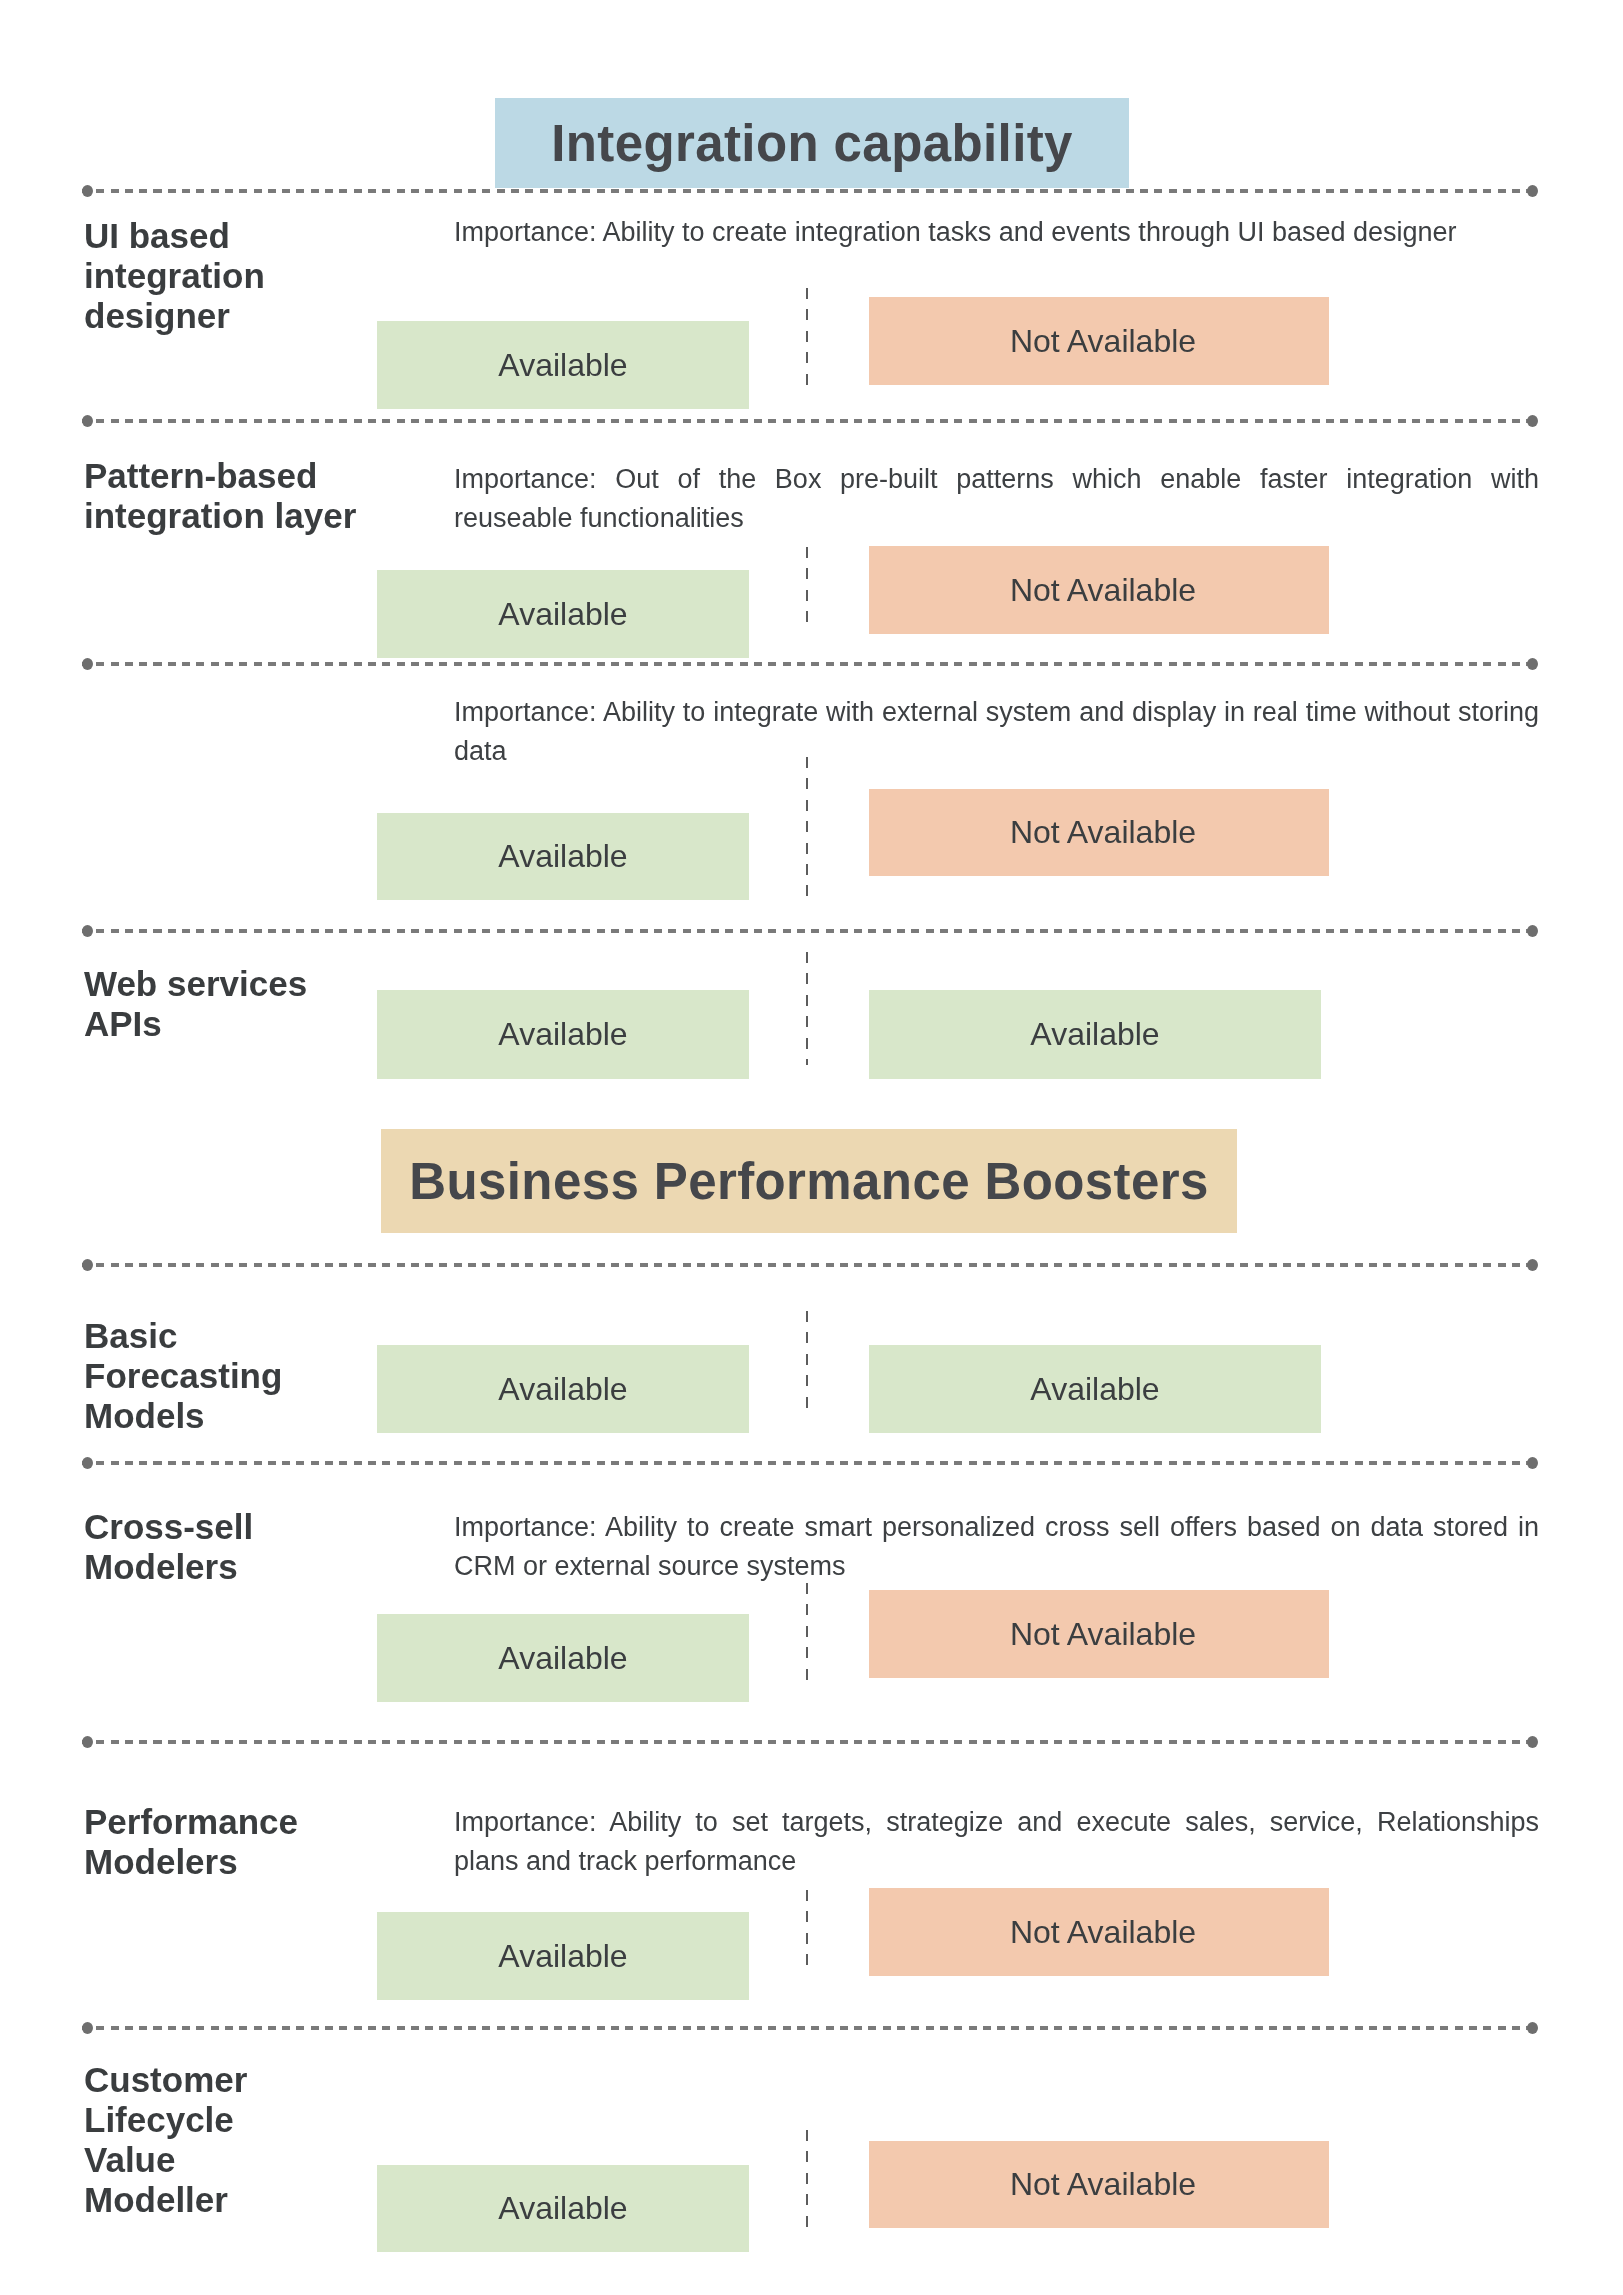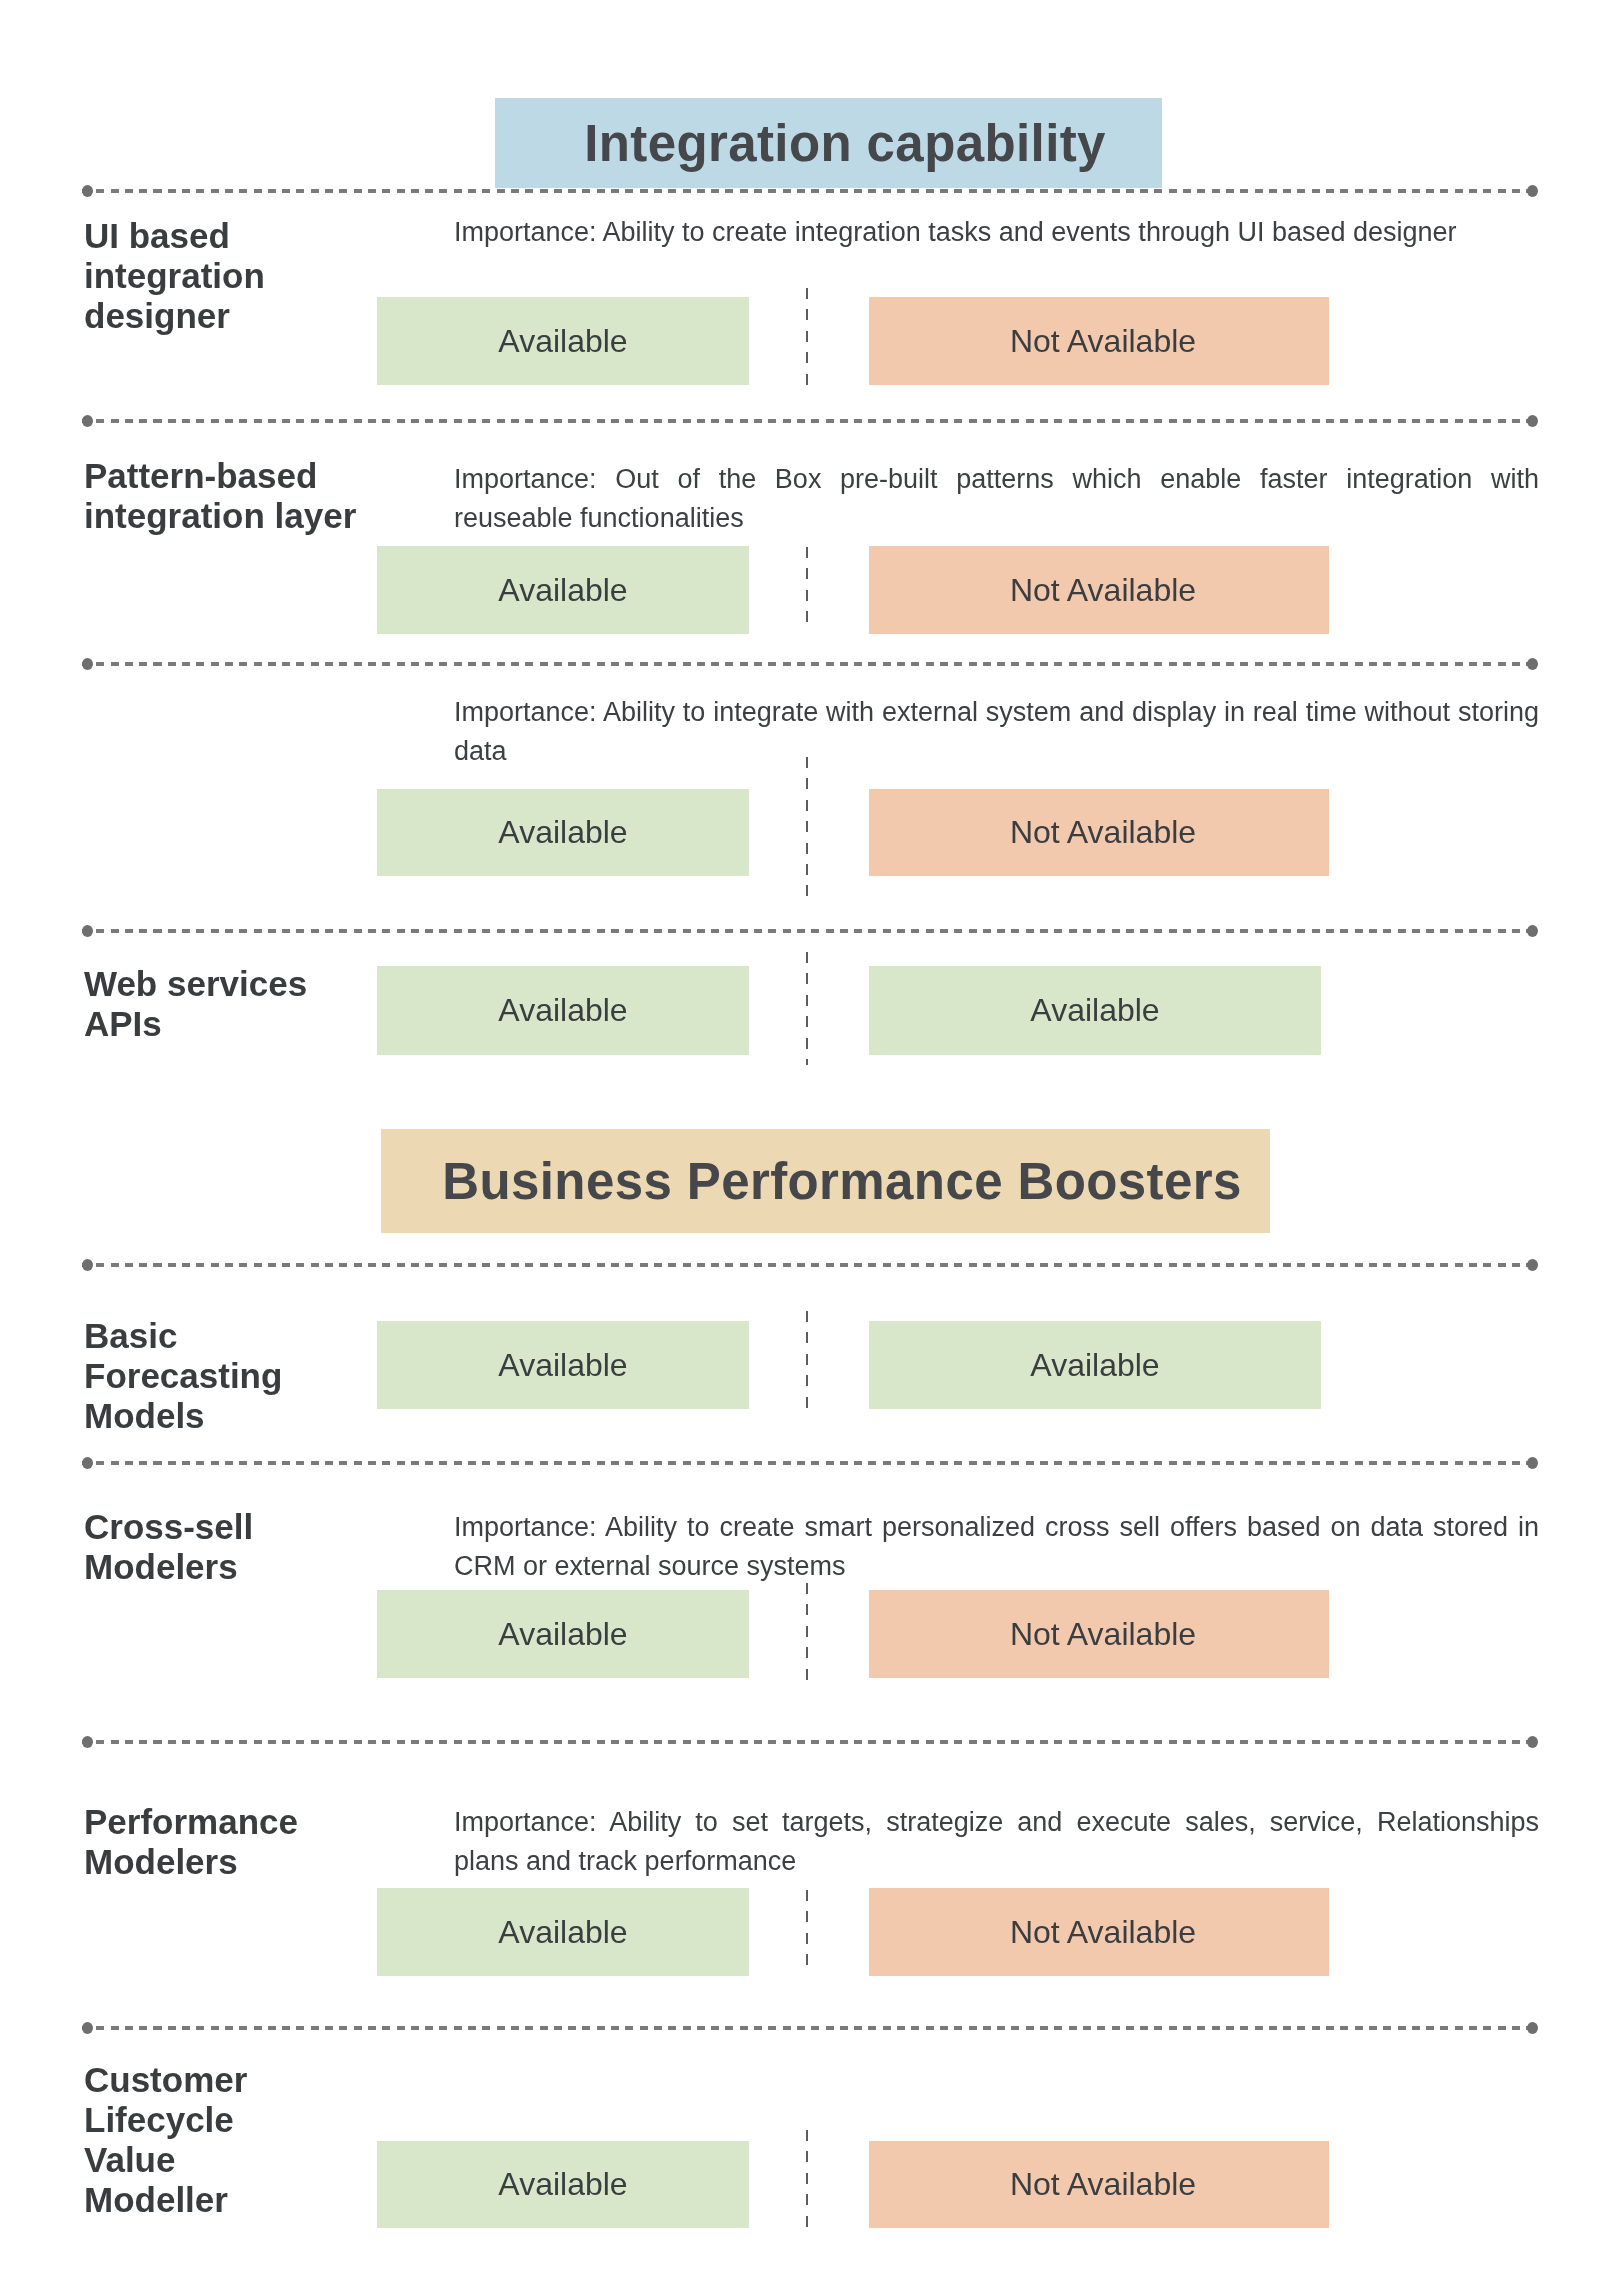--- a/index.html
+++ b/index.html
@@ -3,21 +3,21 @@
 <meta charset="utf-8">
 <style>
   html,body { margin:0; padding:0; background:#ffffff; }
   .page {
     position:relative; width:1624px; height:2295px; background:#ffffff;
     font-family:"Liberation Sans","DejaVu Sans",sans-serif; overflow:hidden;
     color:#3d4043;
   }
   .section-title {
     position:absolute; display:flex; align-items:center; justify-content:center;
-    font-weight:bold; font-size:51px; letter-spacing:0.4px; color:#45474b;padding-left:33px;
+    font-weight:bold; font-size:51px; letter-spacing:0.4px; color:#45474b;
   }
   .section-title.s1 { left:495px; top:98px;  width:634px;  height:90px; background:var(--sec1,#bcd9e5); }
   .section-title.s2 { left:381px; top:1129px; width:856px; height:104px; background:var(--sec2,#ecd8b2); }
 
   .row-divider {
     position:absolute; left:82px; width:1456px; height:4px;
     background-image:repeating-linear-gradient(90deg,#7a7a7a 0 8px,transparent 8px 14.3px);
   }
   .row-divider::before, .row-divider::after {
     content:""; position:absolute; top:-4px; width:11px; height:12px;
@@ -34,21 +34,21 @@
   .importance {
     position:absolute; left:454px; width:1085px;
     font-size:27px; line-height:39px; color:#3d4043; text-align:justify;
   }
   .cell {
     position:absolute; display:flex; align-items:center; justify-content:center;
     font-size:32px; color:#3b3e40;
   }
   .cell.cl { left:377px;  width:372px; }
   .cell.cr { left:869px; width:452px; }
-  .cell.available     { background:var(--avail,#d8e7ca); }
+  .cell.available     { background:var(--avail,#d8e7ca);margin-top:24px; }
   .cell.not-available { background:var(--navail,#f3c9ae);padding-left:8px; }
 
   .vline {
     position:absolute; left:806px; width:2.4px;
     background-image:repeating-linear-gradient(180deg,#5c5c5c 0 11px,transparent 11px 21.4px);
   }
 </style>
 </head>
 <body>
 

